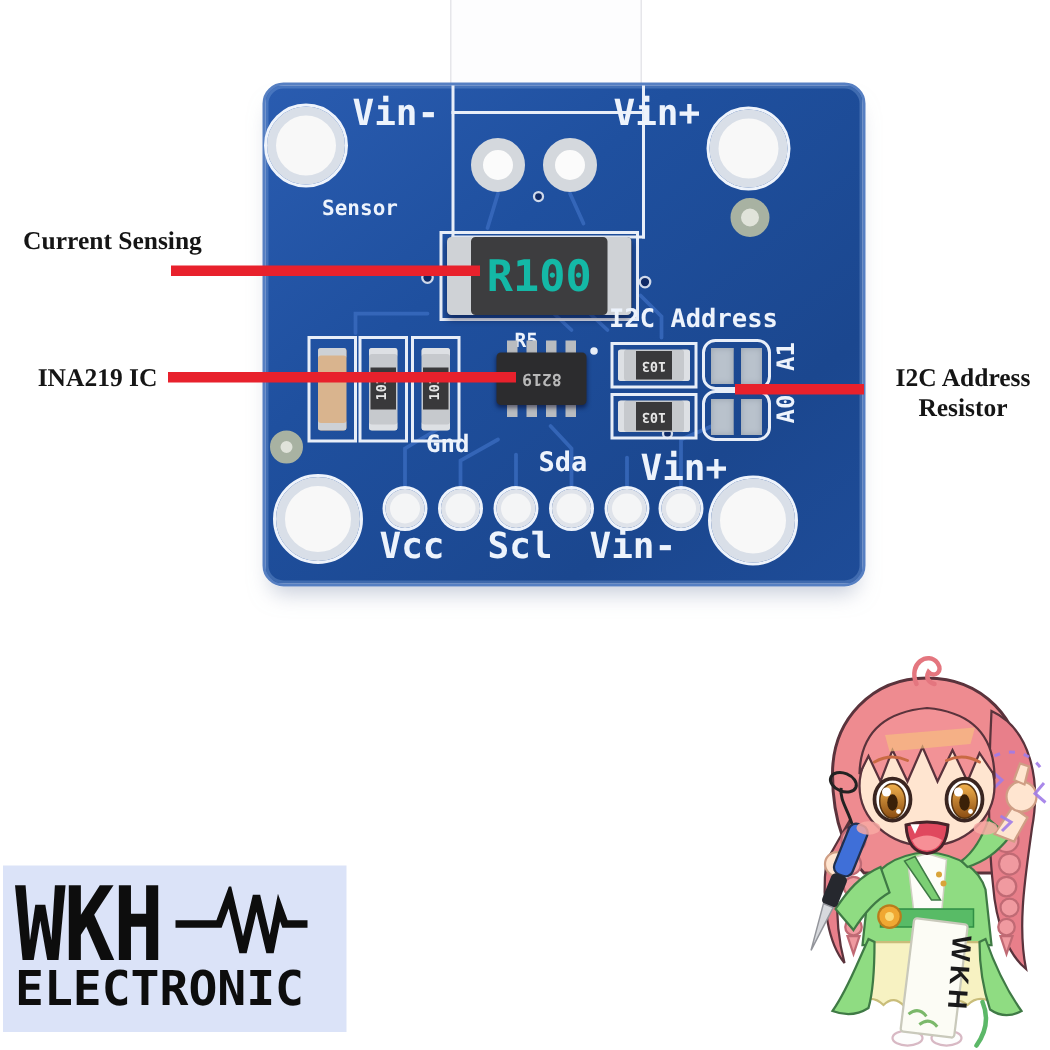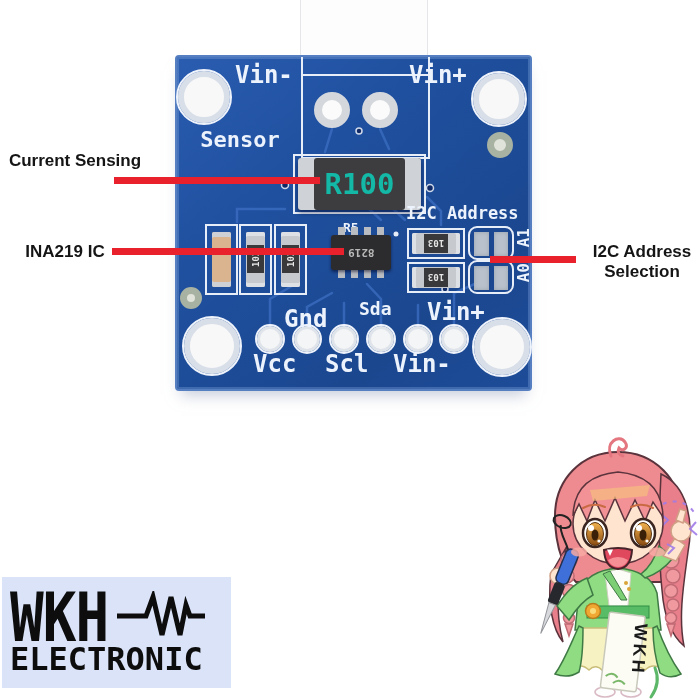--- a/index.html
+++ b/index.html
@@ -1,20 +1,20 @@
 <!DOCTYPE html>
 <html><head>
 <meta charset="utf-8">
 <style>
   html,body{margin:0;padding:0;}
   body{width:700px;height:700px;background:#ffffff;position:relative;overflow:hidden;
        font-family:"Liberation Sans",sans-serif;}
   .abs{position:absolute;box-sizing:border-box;}
   
-  .board{left:175px;top:55px;width:357px;height:336px;border-radius:4px;
+  .board{left:175px;top:55px;width:402px;height:336px;border-radius:14px;
     background:linear-gradient(140deg,#2a5cb0 0%,#1f509f 35%,#1b478f 75%,#1e4c98 100%);
     border:2px solid #567fc2;
     box-shadow:inset 0 0 0 2px rgba(130,165,220,.35), 0 10px 14px -6px rgba(150,160,185,.55);}
   .silk{font-family:"DejaVu Sans Mono",monospace;font-weight:bold;color:#edf3fc;
         white-space:nowrap;line-height:1;}
   .hole-big{border-radius:50%;background:#f8f8f8;border:6px solid #d9dfe8;outline:2px solid #eef3fb;}
   .hole-pin{border-radius:50%;background:#f4f5f6;border:3px solid #dfe3ea;outline:2px solid #eef3fb;}
   .via-gray{border-radius:50%;background:#e0e3da;border:7px solid #a8b2a2;}
   .silkbox{border:2px solid #e8eef8;}
   .term-pad{border-radius:50%;background:#fbfbfb;border:8px solid #d4d8dd;}
@@ -25,21 +25,21 @@
      writing-mode:vertical-rl;transform:rotate(180deg);display:flex;align-items:center;justify-content:center;}
   .smd-h{width:48px;height:21px;background:#c6c9cd;border-radius:2px;position:relative;
          box-shadow:inset 4px 0 0 #dde0e4, inset -4px 0 0 #dde0e4;}
   .smd-band-h{position:absolute;left:12px;top:1px;width:24px;height:19px;background:#39393b;
      color:#e6e6e6;font-family:"DejaVu Sans Mono",monospace;font-size:9px;font-weight:bold;
      transform:rotate(180deg);display:flex;align-items:center;justify-content:center;}
   .jumper{border:2px solid #e8eef8;border-radius:9px;display:flex;gap:5px;padding:4px;}
   .jpad{width:16px;height:24px;background:#b9c2cc;box-shadow:inset 0 0 4px #98a2ad;}
   .redline{position:absolute;height:7px;background:#e8212c;z-index:30;}
   .ann{position:absolute;font-weight:bold;color:#151515;font-size:17px;line-height:20px;
-       text-align:center;z-index:31;}
+       text-align:center;z-index:31;font-family:Liberation Serif, serif;}
   .rot-label{writing-mode:vertical-rl;transform:rotate(180deg);}
   
   .logo{left:2px;top:577px;width:229px;height:111px;background:#dbe3f8;}
   .logo-brand{font-family:"DejaVu Sans Mono",monospace;font-weight:bold;color:#0d0d0d;
       font-size:56px;letter-spacing:-1px;transform:scaleY(1.22);transform-origin:top;line-height:1;}
   .logo-sub{font-family:"DejaVu Sans Mono",monospace;font-weight:bold;color:#0d0d0d;
       font-size:32px;letter-spacing:0px;line-height:1;transform:scaleY(1.05);transform-origin:top;}
 </style>
 </head>
 <body>
@@ -81,21 +81,21 @@
 
   <div class="abs silkbox" style="left:124px;top:0;width:129px;height:102px;border-top:none;"></div>
   <div class="abs" style="left:124px;top:17px;width:129px;height:0;border-top:2px solid #e8eef8;"></div>
   <div class="abs term-pad" style="left:137px;top:35px;width:36px;height:36px;"></div>
   <div class="abs term-pad" style="left:185px;top:35px;width:36px;height:36px;"></div>
 
   <div class="abs silk" style="left:58px;top:6px;font-size:24px;">Vin-</div>
   <div class="abs silk" style="left:232px;top:6px;font-size:24px;">Vin+</div>
 
   <div class="abs" style="left:2px;top:68px;width:122px;text-align:center;">
-    <div class="silk" style="font-size:22px;line-height:29px;">Sensor</div>
+    <div class="silk" style="font-size:14px;line-height:29px;">Sensor</div>
   </div>
 
   <div class="abs silkbox" style="left:116px;top:97px;width:133px;height:60px;"></div>
   <div class="abs" style="left:121px;top:101px;width:123px;height:52px;background:#3d3d3f;border-radius:3px;
               box-shadow:inset 16px 0 0 #cfd2d6, inset -16px 0 0 #cfd2d6, 0 3px 4px rgba(0,0,30,.45);
               display:flex;align-items:center;justify-content:center;">
     <span class="silk" style="font-size:29px;color:#14b8a6;font-weight:bold;">R100</span>
   </div>
 
   <div class="abs silk" style="left:166px;top:164px;font-size:13px;">R5</div>
@@ -149,41 +149,41 @@
     <div class="jpad"></div>
   </div>
   <div class="abs silk rot-label" style="left:339px;top:206px;font-size:16px;">A0</div>
 
   <div class="abs hole-pin" style="left:80px;top:269px;width:26px;height:26px;"></div>
   <div class="abs hole-pin" style="left:117px;top:269px;width:26px;height:26px;"></div>
   <div class="abs hole-pin" style="left:154px;top:269px;width:26px;height:26px;"></div>
   <div class="abs hole-pin" style="left:191px;top:269px;width:26px;height:26px;"></div>
   <div class="abs hole-pin" style="left:228px;top:269px;width:26px;height:26px;"></div>
   <div class="abs hole-pin" style="left:264px;top:269px;width:26px;height:26px;"></div>
-  <div class="abs silk" style="left:107px;top:250px;font-size:24px;text-align:center;">Gnd</div>
+  <div class="abs silk" style="left:107px;top:231px;font-size:16px;text-align:center;">Gnd</div>
   <div class="abs silk" style="left:182px;top:243px;font-size:18px;">Sda</div>
   <div class="abs silk" style="left:250px;top:243px;font-size:24px;">Vin+</div>
   <div class="abs silk" style="left:76px;top:295px;font-size:24px;">Vcc</div>
   <div class="abs silk" style="left:148px;top:295px;font-size:24px;text-align:center;">Scl</div>
   <div class="abs silk" style="left:216px;top:295px;font-size:24px;">Vin-</div>
 </div>
 
 <div class="ann" style="left:4px;top:151px;width:142px;">
   <div>Current Sensing</div>
 </div>
 <div class="redline" style="left:114px;top:177px;width:206px;"></div>
 
 <div class="ann" style="left:10px;top:242px;width:110px;">
   <div>INA219 IC</div>
 </div>
 <div class="redline" style="left:112px;top:248px;width:232px;"></div>
 
 <div class="ann" style="left:584px;top:242px;width:116px;">
   <div>I2C Address</div>
-  <div>Selection</div>
+  <div>Resistor</div>
 </div>
 <div class="redline" style="left:490px;top:256px;width:86px;"></div>
 
 <div class="abs logo">
   <div class="abs" style="left:8px;top:6px;display:flex;align-items:center;gap:7px;">
     <span class="logo-brand">WKH</span>
     <svg width="92" height="50" viewBox="0 0 92 50" style="margin-top:8px;">
       <path d="M2,25 L24,25 L31,25 L38,6 L47,44 L56,6 L65,44 L71,14 L75,25 L90,25" fill="none" stroke="#0d0d0d" stroke-width="5" stroke-linejoin="miter"></path>
     </svg>
   </div>

